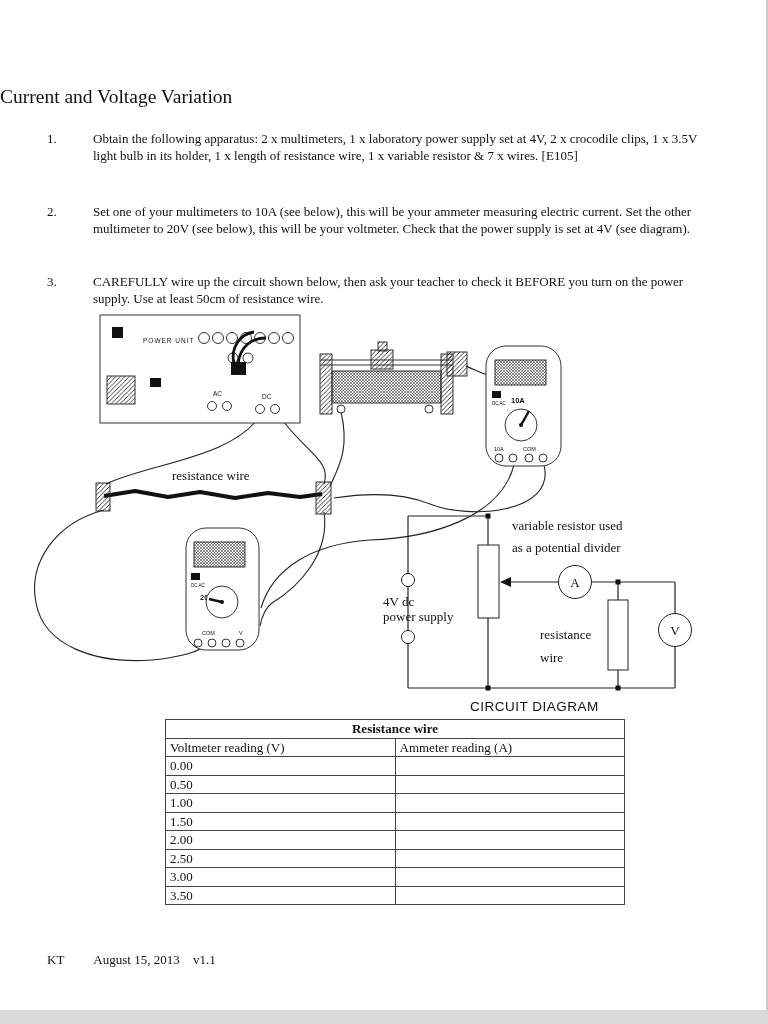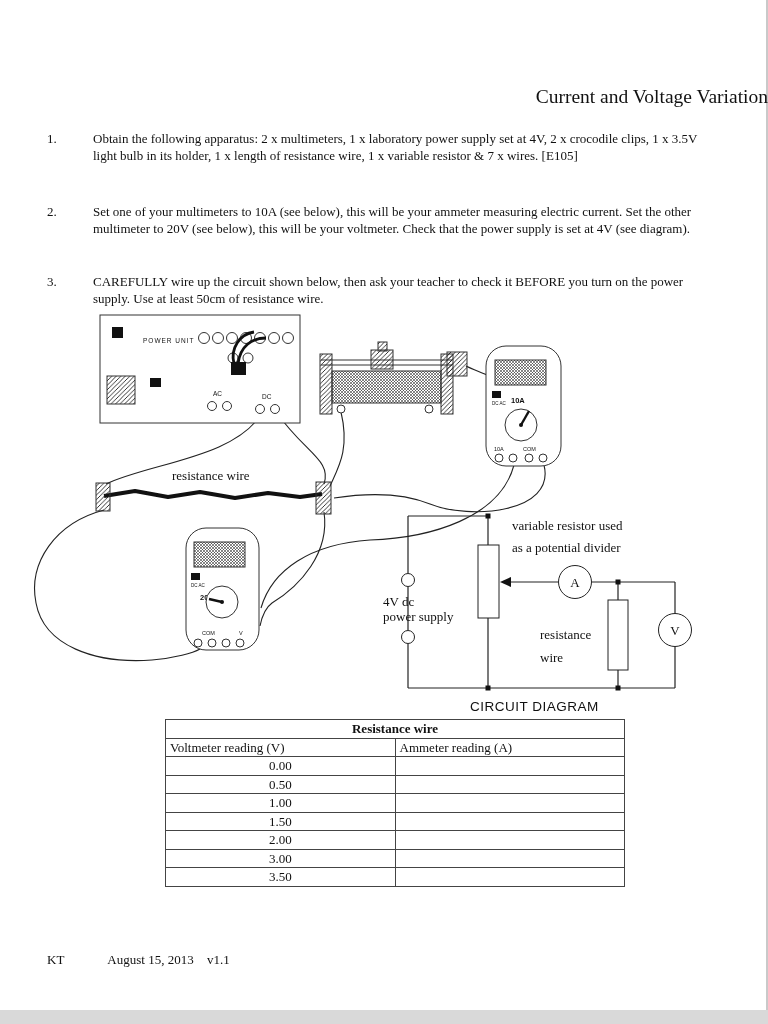--- a/index.html
+++ b/index.html
@@ -1,33 +1,33 @@
 <!DOCTYPE html>
 <html><head>
 <meta charset="utf-8">
 <style>
   html,body{margin:0;padding:0;}
   body{width:768px;height:1024px;background:#d9d9d9;font-family:"Liberation Serif",serif;color:#111;position:relative;}
   .page{position:absolute;top:0;left:0;width:766px;height:1010px;background:#fff;border-right:2px solid #c9c9c9;}
-  .title{position:absolute;top:86px;left:0;width:768px;text-align:right;font-size:19.5px;font-weight:normal;margin:0;}
+  .title{position:absolute;top:86px;left:0;width:768px;text-align:left;font-size:19.5px;font-weight:normal;margin:0;}
   .item{position:absolute;left:47px;width:674px;font-size:13px;line-height:16.5px;}
   .item .num{position:absolute;left:0;top:0;}
   .item .body{margin-left:46px;width:628px;}
   .u{}
   .diagram{position:absolute;top:308px;left:0;}
   .diagram text{font-family:"Liberation Serif",serif;fill:#111;}
   .diagram text.sans{font-family:"Liberation Sans",sans-serif;}
   .readings{position:absolute;left:165px;top:719px;width:460px;border-collapse:collapse;font-size:13px;table-layout:fixed;}
   .readings td{border:1px solid #444;height:17.5px;padding:0 4px;line-height:17px;overflow:hidden;}
   .readings td.cap{text-align:center;font-weight:bold;}
   .readings td.hdr{text-align:left;}
-  .readings td.val{text-align:center;width:235px;}
+  .readings td.val{text-align:left;width:235px;}
   .readings td.blank{width:225px;}
   .footer{position:absolute;left:47px;top:952px;font-size:13px;}
-  .footer .date{margin-left:40px;}
+  .footer .date{margin-left:26px;}
   .footer .ver{margin-left:10px;font-family:Liberation Serif, serif;}
 </style>
 </head>
 <body>
 
 <div class="page">
 
   <h1 class="title">Current and Voltage Variation</h1>
 
   <div class="item" style="top:131px">
@@ -216,20 +216,24 @@
     </tr>
     <tr>
       <td class="val">1.50</td>
       <td class="blank"></td>
     </tr>
     <tr>
       <td class="val">2.00</td>
       <td class="blank"></td>
     </tr>
     <tr>
+      <td class="val">2.50</td>
+      <td class="blank"></td>
+    </tr>
+    <tr>
       <td class="val">3.00</td>
       <td class="blank"></td>
     </tr>
     <tr>
       <td class="val">3.50</td>
       <td class="blank"></td>
     </tr>
   </tbody>
     </table>
 

